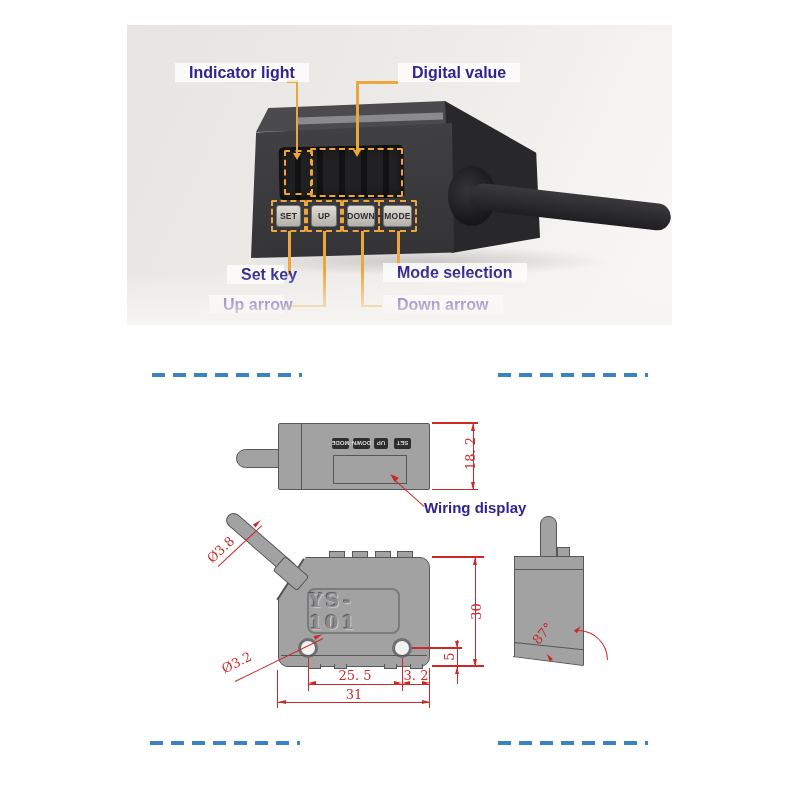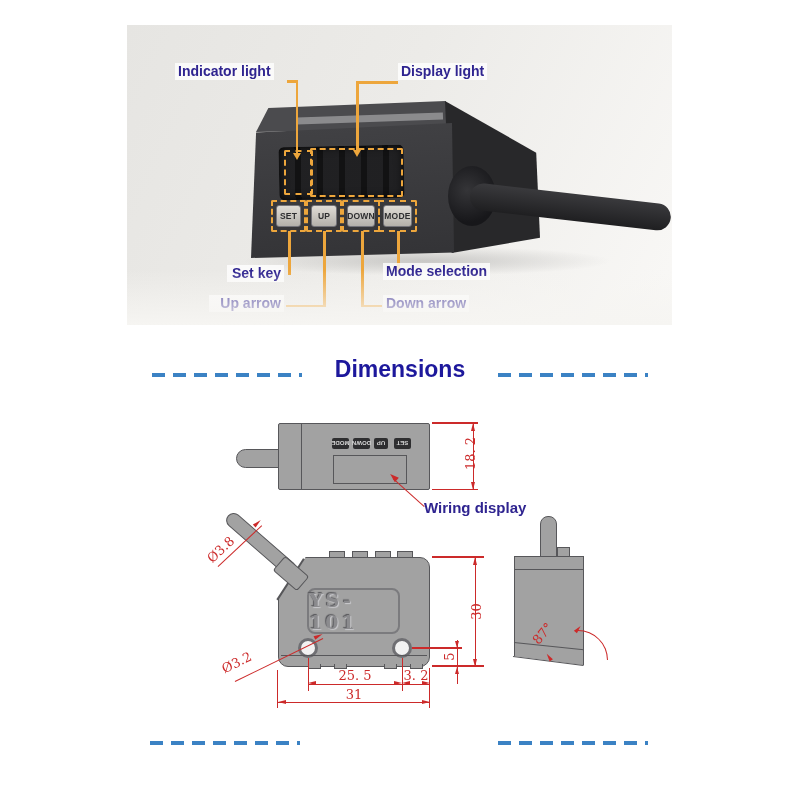--- a/index.html
+++ b/index.html
@@ -6,22 +6,22 @@
   html,body{width:800px;height:800px;background:#fff;font-family:"Liberation Sans",sans-serif}
   #canvas{position:absolute;left:0;top:0;width:800px;height:800px;background:#fff;overflow:hidden}
   .abs{position:absolute}
   
   #photo{position:absolute;left:127px;top:25px;width:545px;height:300px;
          background:linear-gradient(115deg,#e6e5e2 0%,#ecebe8 45%,#f9f8f6 100%)}
   #photo .floor{position:absolute;left:0;bottom:0;width:100%;height:55px;
          background:linear-gradient(rgba(255,255,255,0),#f6f5f2)}
   .ln{position:absolute;background:#eda63c}
   .dashbox{position:absolute;border:2px dashed #eda63c;border-radius:2px}
-  .lbl{position:absolute;color:#2f2490;font-weight:700;font-size:14px;white-space:nowrap;
-       background:rgba(255,255,255,.78);padding:0 3px;line-height:1.2}
+  .lbl{position:absolute;color:#2f2490;font-weight:700;font-size:16px;white-space:nowrap;
+       background:rgba(255,255,255,.78);padding:0 14px;line-height:1.2}
   .pbtn{position:absolute;height:22px;border:1px solid #74747a;border-radius:3px;
         background:linear-gradient(#e0dcd6,#b3b0aa);color:#2e2e30;font-weight:700;font-size:8.5px;
         display:flex;align-items:center;justify-content:center;letter-spacing:.2px}
   .arr{position:absolute;width:0;height:0}
   
   .sect-title{position:absolute;left:0;width:800px;text-align:center;
               font-weight:700;font-size:23px;color:#1d189c}
   .dashes{position:absolute;width:150px;height:3.5px;
           background:repeating-linear-gradient(90deg,#3b82c4 0 13px,rgba(0,0,0,0) 13px 21px)}
   
@@ -91,29 +91,28 @@
     <div class="ln" style="left:229px;top:56px;width:2.5px;height:71px"></div>
     <div class="arr" style="left:226px;top:125px;border-left:4px solid rgba(0,0,0,0);border-right:4px solid rgba(0,0,0,0);border-top:7px solid #eda63c"></div>
     <div class="ln" style="left:161px;top:206px;width:2.5px;height:44px"></div>
     <div class="ln" style="left:196px;top:206px;width:2.5px;height:76px"></div>
     <div class="ln" style="left:159px;top:279.5px;width:39.5px;height:2.5px"></div>
     <div class="ln" style="left:234px;top:206px;width:2.5px;height:76px"></div>
     <div class="ln" style="left:234px;top:279.5px;width:21px;height:2.5px"></div>
     <div class="ln" style="left:270px;top:206px;width:2.5px;height:41px"></div>
 
     <div class="lbl" style="left:48px;top:38px">Indicator light</div>
-    <div class="lbl" style="left:271px;top:38px">Display light</div>
+    <div class="lbl" style="left:271px;top:38px">Digital value</div>
     <div class="lbl" style="left:100px;top:240px;width:57px;text-align:right">Set key</div>
     <div class="lbl" style="left:82px;top:270px;width:75px;text-align:right">Up arrow</div>
     <div class="lbl" style="left:256px;top:238px">Mode selection</div>
     <div class="lbl" style="left:256px;top:270px">Down arrow</div>
     <div class="floor"></div>
   </div>
 
-  <div class="sect-title" style="top:356px">Dimensions</div>
   <div class="dashes" style="left:152px;top:373px"></div>
   <div class="dashes" style="left:498px;top:373px"></div>
 
   <div class="gray" style="left:236px;top:449px;width:46px;height:19px;border-radius:10px 0 0 10px"></div>
   <div class="gray" style="left:279px;top:441px;width:12px;height:35px;border-radius:50%"></div>
   <div class="gray" style="left:289px;top:444px;width:11px;height:29px;border-radius:50%"></div>
   <div class="gray" style="left:278px;top:423px;width:152px;height:67px;border-radius:2px"></div>
   <div class="abs" style="left:301px;top:424px;width:1.4px;height:65px;background:#57575a"></div>
   <div class="tvbtn" style="left:332px;top:438px;width:17px">
     <span>MODE</span>

